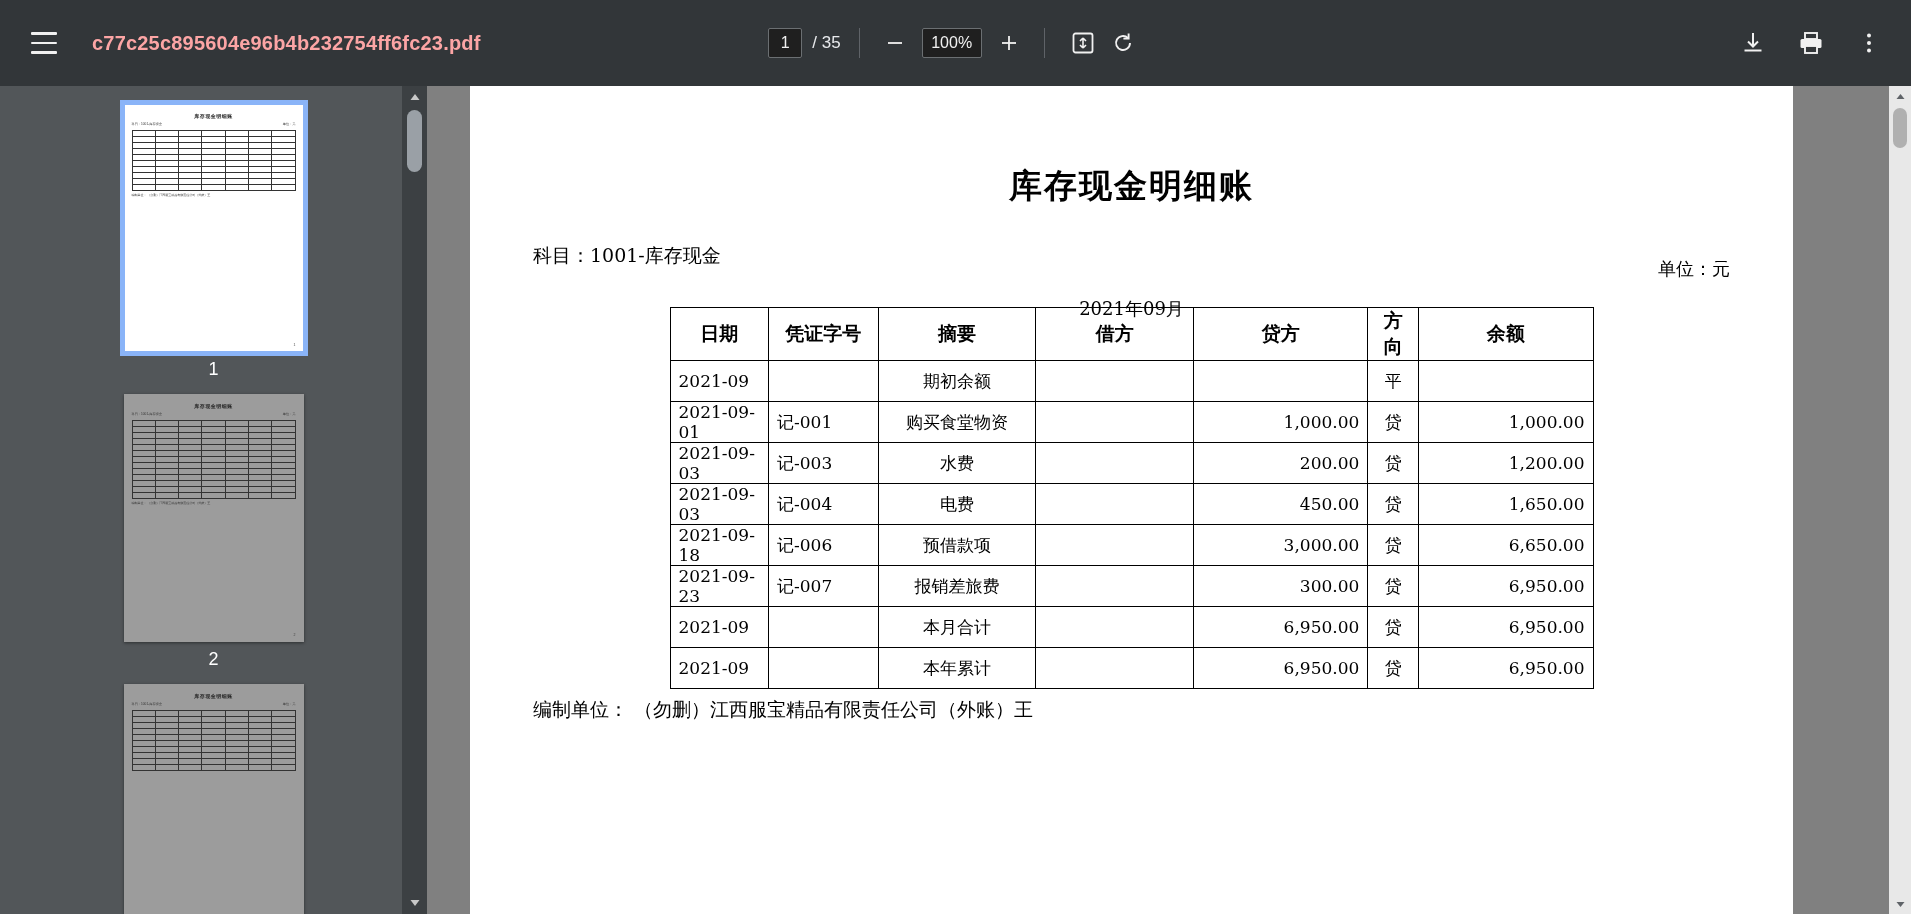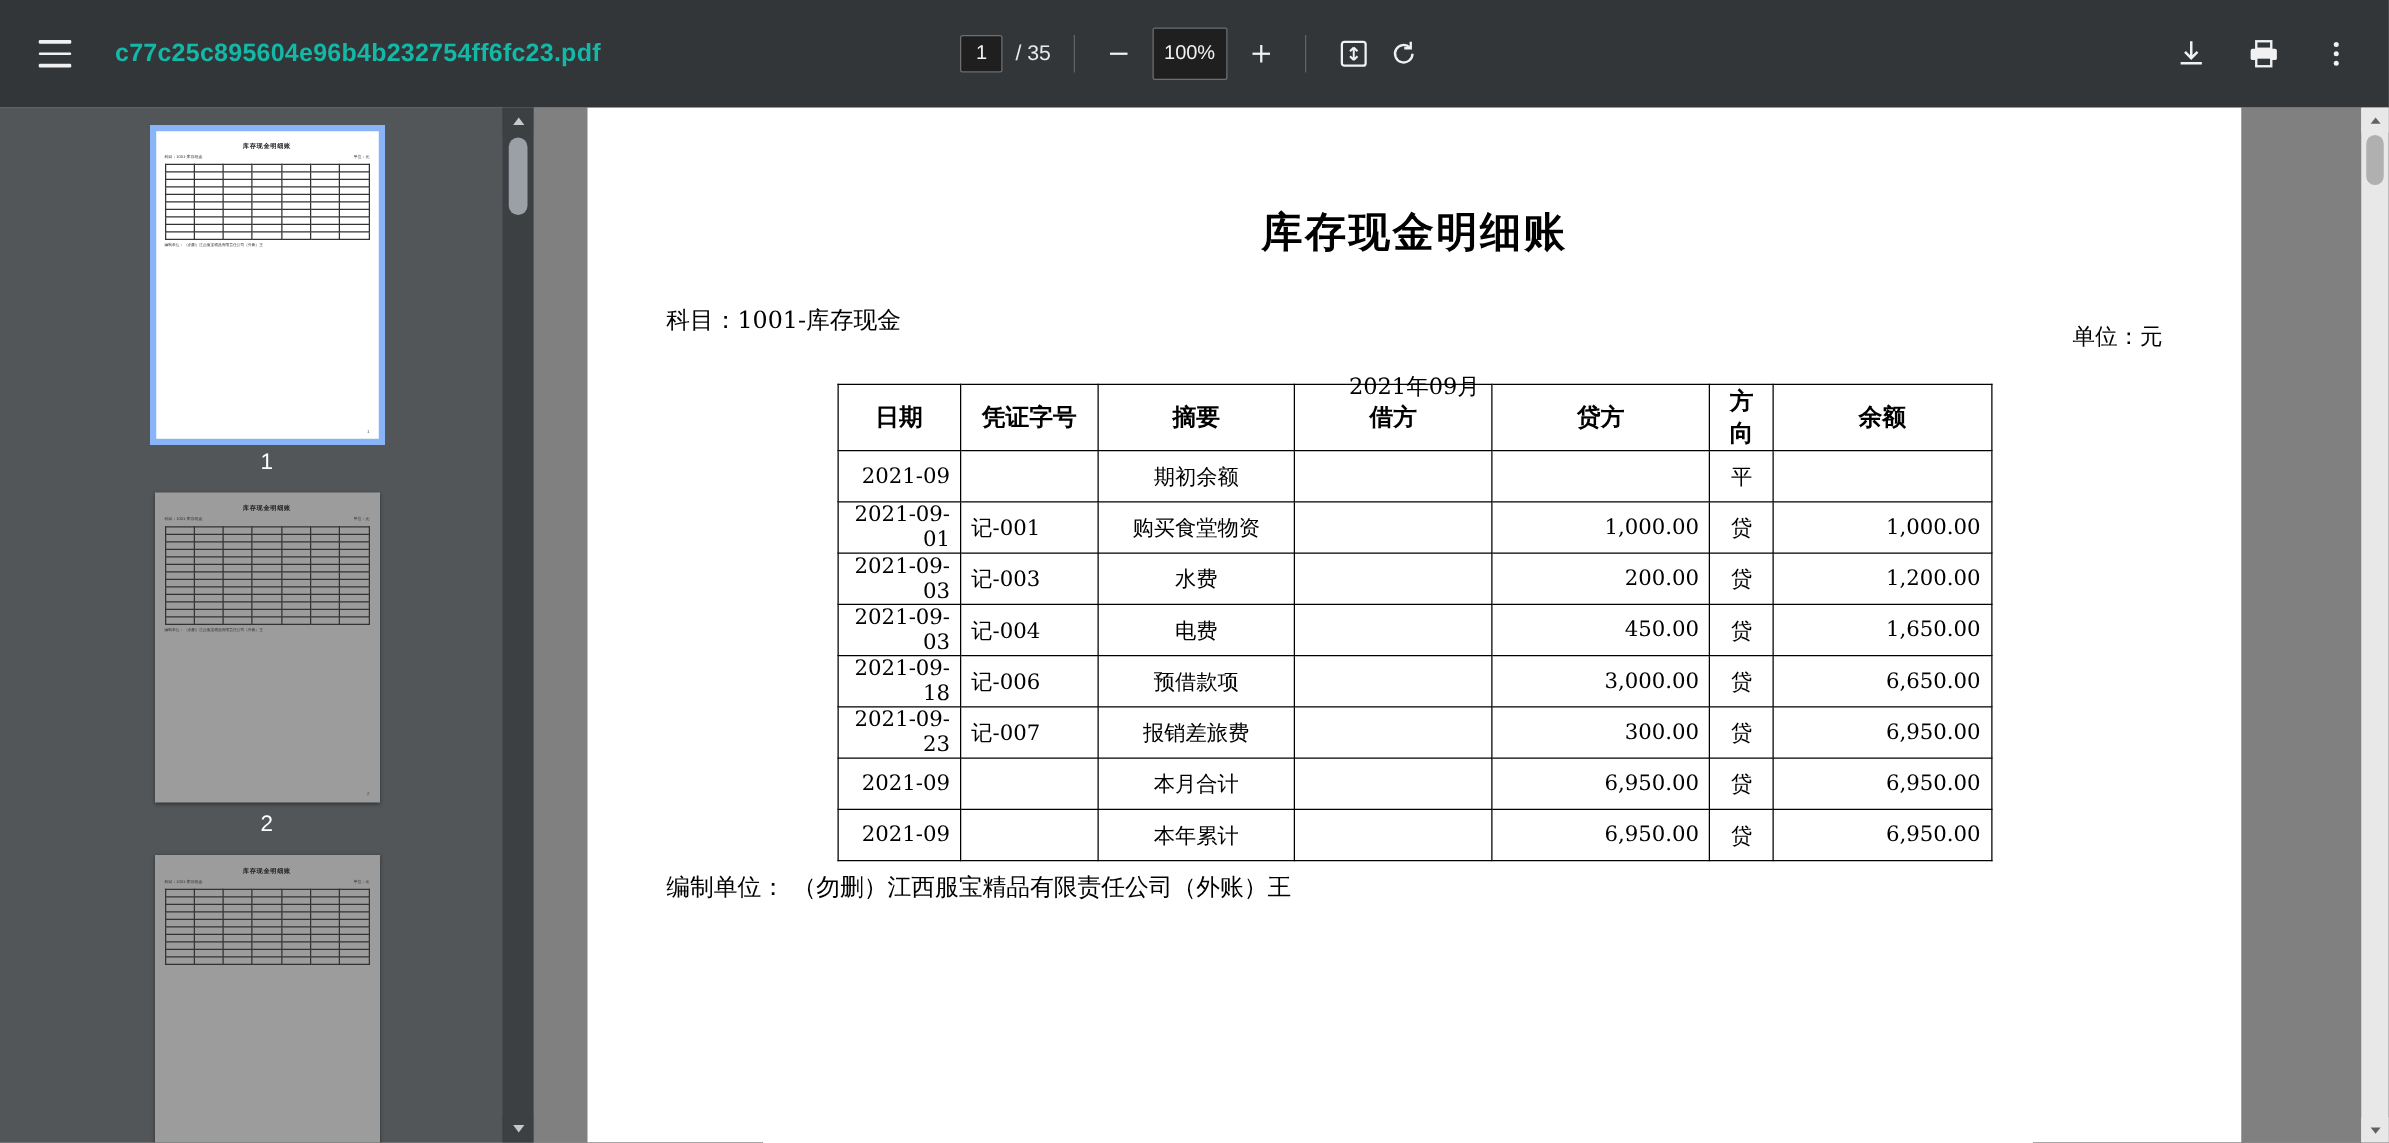--- a/index.html
+++ b/index.html
@@ -41,21 +41,21 @@
     display: block;
     width: 26px; height: 2.5px;
     background: #f1f1f1;
     margin: 3.5px 0;
     border-radius: 1px;
   }
   .doc-title {
     margin-left: 26px;
     font-size: 20px;
     font-weight: bold;
-    color: #14b8a6;
+    color: #fca5a5;
     white-space: nowrap;
     letter-spacing: 0.2px;
   }
   .tb-center {
     position: absolute;
     left: 0; right: 0;
     display: flex;
     align-items: center;
     justify-content: center;
     gap: 0px;
@@ -95,21 +95,21 @@
     width: 34px; height: 34px;
     display: flex; align-items: center; justify-content: center;
     cursor: pointer;
     color: #f1f1f1;
     border-radius: 3px;
   }
   .zoom-value {
     background: #1f1f1f;
     border: 1px solid #6b6f72;
     border-radius: 2px;
-    height: 42px;
+    height: 30px;
     min-width: 60px;
     padding: 0 8px;
     display: flex; align-items: center; justify-content: center;
     font-size: 16px;
     color: #f1f1f1;
     margin: 0 10px;
   }
   .icon-btn {
     width: 40px; height: 40px;
     display: flex; align-items: center; justify-content: center;
@@ -318,21 +318,21 @@
     font-size: 17px;
     font-weight: normal;
     padding: 0 8px;
   }
   table.ledger th {
     font-weight: bold;
     text-align: center;
     font-size: 19px;
     height: 44px;
   }
-  .c-date { width: 112px; text-align: right; }
+  .c-date { width: 112px; text-align: left; }
   .c-voucher { width: 125px; text-align: left; padding-left: 14px; }
   .c-summary { width: 208px; text-align: center; padding-left: 14px; }
   .c-debit { width: 208px; text-align: right; padding-right: 12px; }
   .c-credit { width: 208px; text-align: right; padding-right: 12px; }
   .c-dir { width: 57px; text-align: center; }
   .c-balance { width: 208px; text-align: right; padding-right: 12px; }
   .footer-note {
     margin: 8px 0 0 63px;
     font-family: "DejaVu Serif", serif;
     font-size: 19px;

